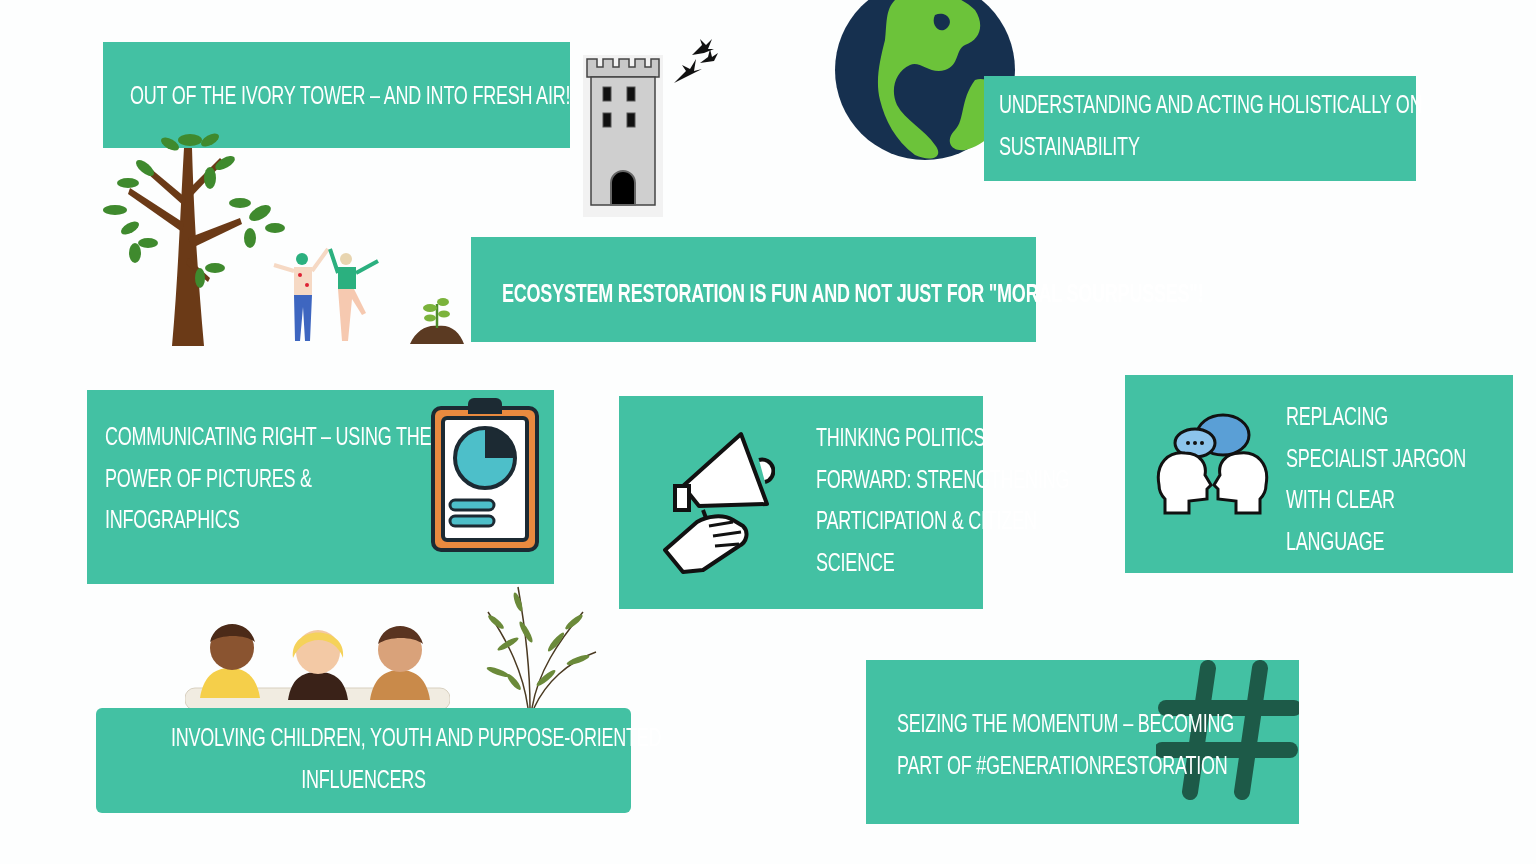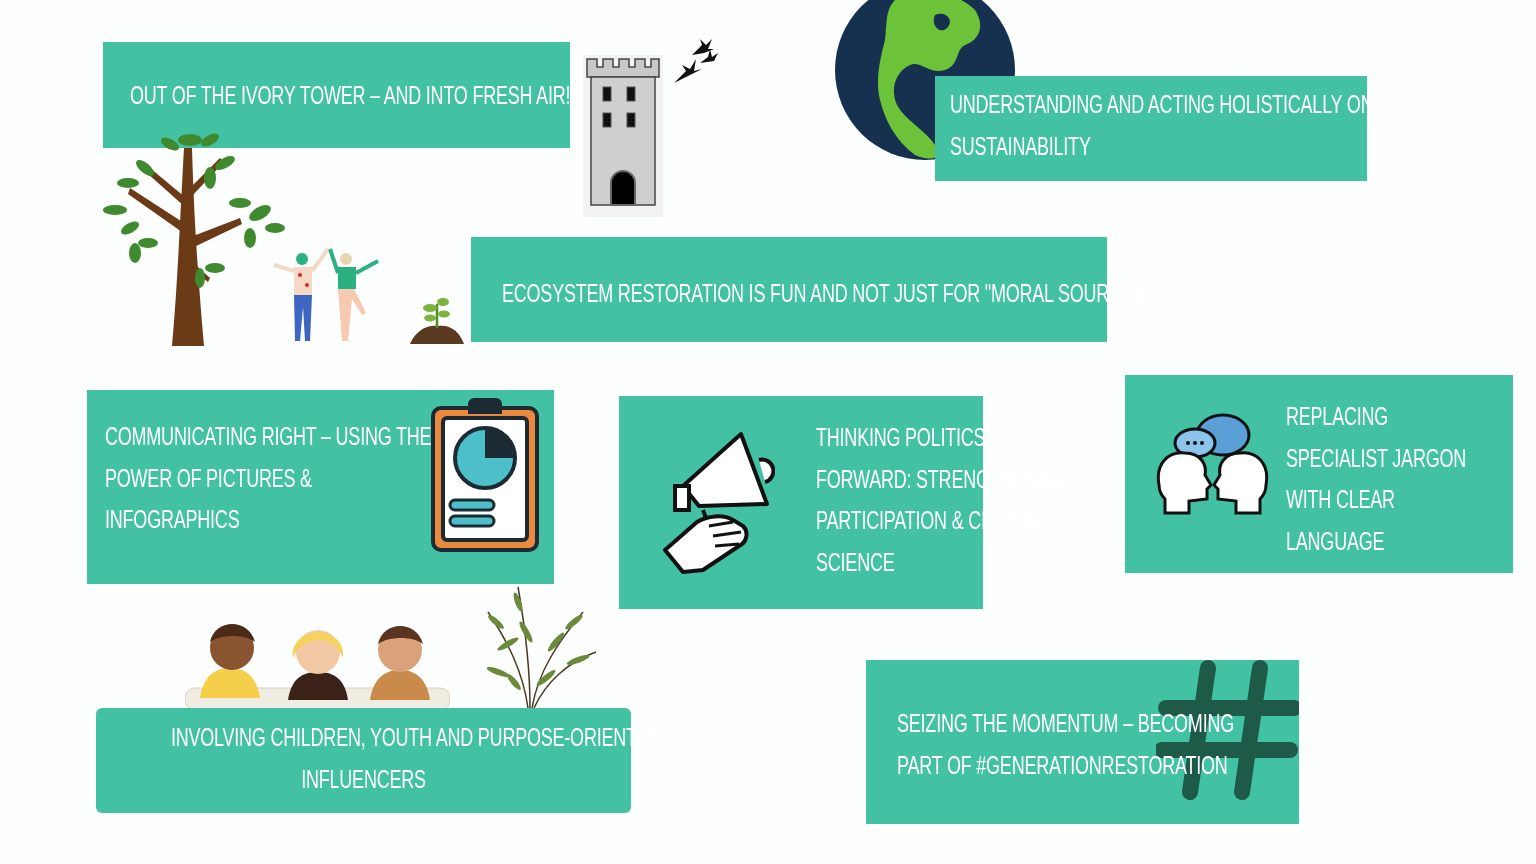--- a/index.html
+++ b/index.html
@@ -33,21 +33,21 @@
   <rect x="44" y="58" width="8" height="14" fill="#111" stroke="#555"></rect>
   <path d="M28 150 V128 A12 12 0 0 1 52 128 V150Z" fill="#000" stroke="#666" stroke-width="2"></path>
 </svg>
 
 <svg class="abs" style="left:672px;top:35px" width="50" height="52" viewBox="0 0 50 52">
   <path d="M2 48 L14 36 L10 30 L18 34 L24 24 L22 36 L30 34 L18 40Z" fill="#111"></path>
   <path d="M20 20 L30 10 L28 4 L34 10 L40 4 L36 14 L42 14 L32 18Z" fill="#111"></path>
   <path d="M28 28 L36 22 L38 14 L40 22 L46 18 L42 26Z" fill="#111"></path>
 </svg>
 
-<div class="box" style="left:935px;top:76px;width:432px;height:105px;">
+<div class="box" style="left:984px;top:76px;width:432px;height:105px;">
   <div class="txt" style="left:15px;top:7px;">UNDERSTANDING AND ACTING HOLISTICALLY ON</div>
   <div class="txt" style="left:15px;top:49px;">SUSTAINABILITY</div>
 </div>
 
 <svg class="abs" style="left:100px;top:128px" width="190" height="220" viewBox="0 0 190 220">
   <path d="M72 218 C78 150 80 90 84 20 L92 20 C94 90 98 150 104 218Z" fill="#6b3a17"></path>
   <path d="M88 110 L140 90 L142 96 L92 120Z" fill="#6b3a17"></path>
   <path d="M84 95 L30 60 L28 66 L82 104Z" fill="#6b3a17"></path>
   <path d="M86 70 L50 40 L48 46 L84 78Z" fill="#6b3a17"></path>
   <path d="M90 60 L120 30 L124 34 L92 68Z" fill="#6b3a17"></path>
@@ -88,21 +88,21 @@
 
 <svg class="abs" style="left:408px;top:294px" width="58" height="52" viewBox="0 0 58 52">
   <path d="M2 50 C8 36 20 30 30 32 C42 30 52 38 56 50Z" fill="#5b3a22"></path>
   <path d="M29 34 V10" stroke="#4d8b2b" stroke-width="2.5"></path>
   <ellipse cx="22" cy="14" rx="7" ry="4" fill="#7bb33c"></ellipse>
     <ellipse cx="35" cy="8" rx="6" ry="4" fill="#7bb33c"></ellipse>
   <ellipse cx="22" cy="24" rx="6" ry="3.5" fill="#7bb33c"></ellipse>
     <ellipse cx="36" cy="20" rx="6" ry="3.5" fill="#7bb33c"></ellipse>
 </svg>
 
-<div class="box" style="left:471px;top:237px;width:636px;height:105px;">
+<div class="box" style="left:471px;top:237px;width:565px;height:105px;font-weight:bold;">
   <div class="txt" style="left:31px;top:35px;">ECOSYSTEM RESTORATION IS FUN AND NOT JUST FOR "MORAL SOURPUSSES"!</div>
 </div>
 
 <div class="box" style="left:87px;top:390px;width:467px;height:194px;">
   <div class="txt" style="left:18px;top:25px;">COMMUNICATING RIGHT –  USING THE</div>
   <div class="txt" style="left:18px;top:67px;">POWER OF PICTURES &amp;</div>
   <div class="txt" style="left:18px;top:108px;">INFOGRAPHICS</div>
   <svg class="abs" style="left:343px;top:6px" width="110" height="158" viewBox="0 0 110 158">
     <rect x="3" y="12" width="104" height="142" rx="8" fill="#e98a3f" stroke="#1c2a33" stroke-width="4"></rect>
     <rect x="13" y="22" width="84" height="122" rx="4" fill="#fff" stroke="#1c2a33" stroke-width="4"></rect>

